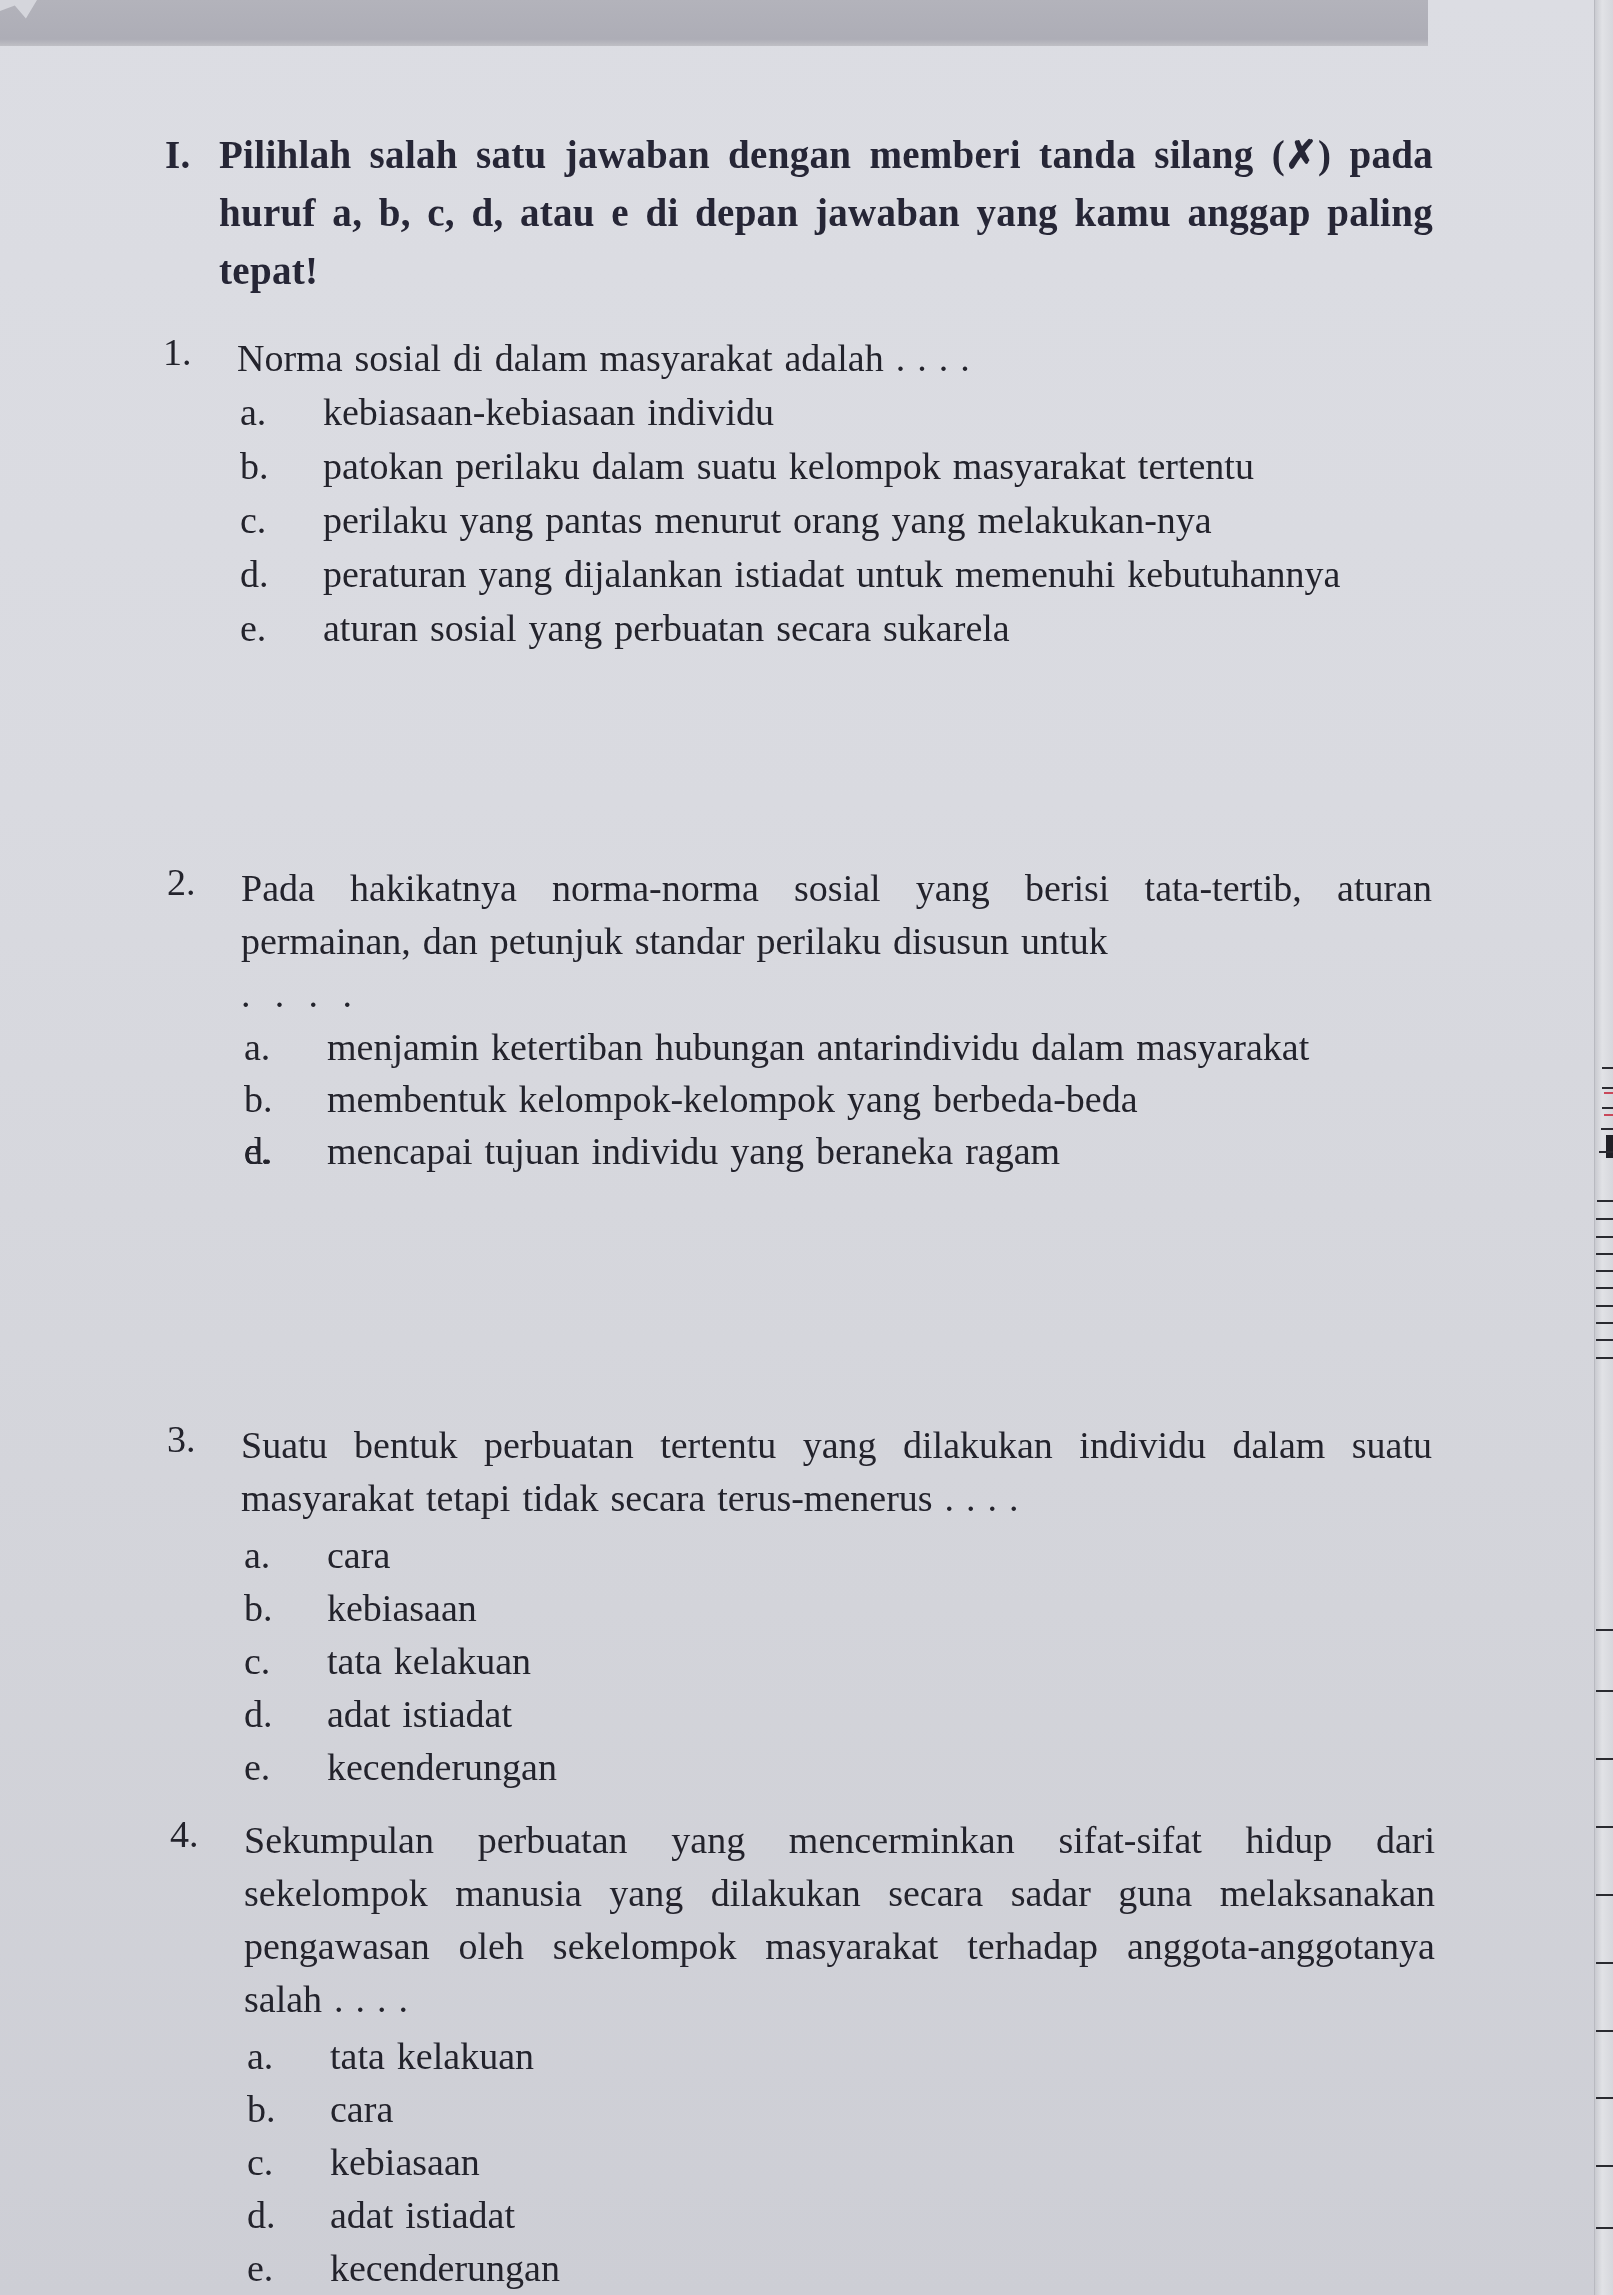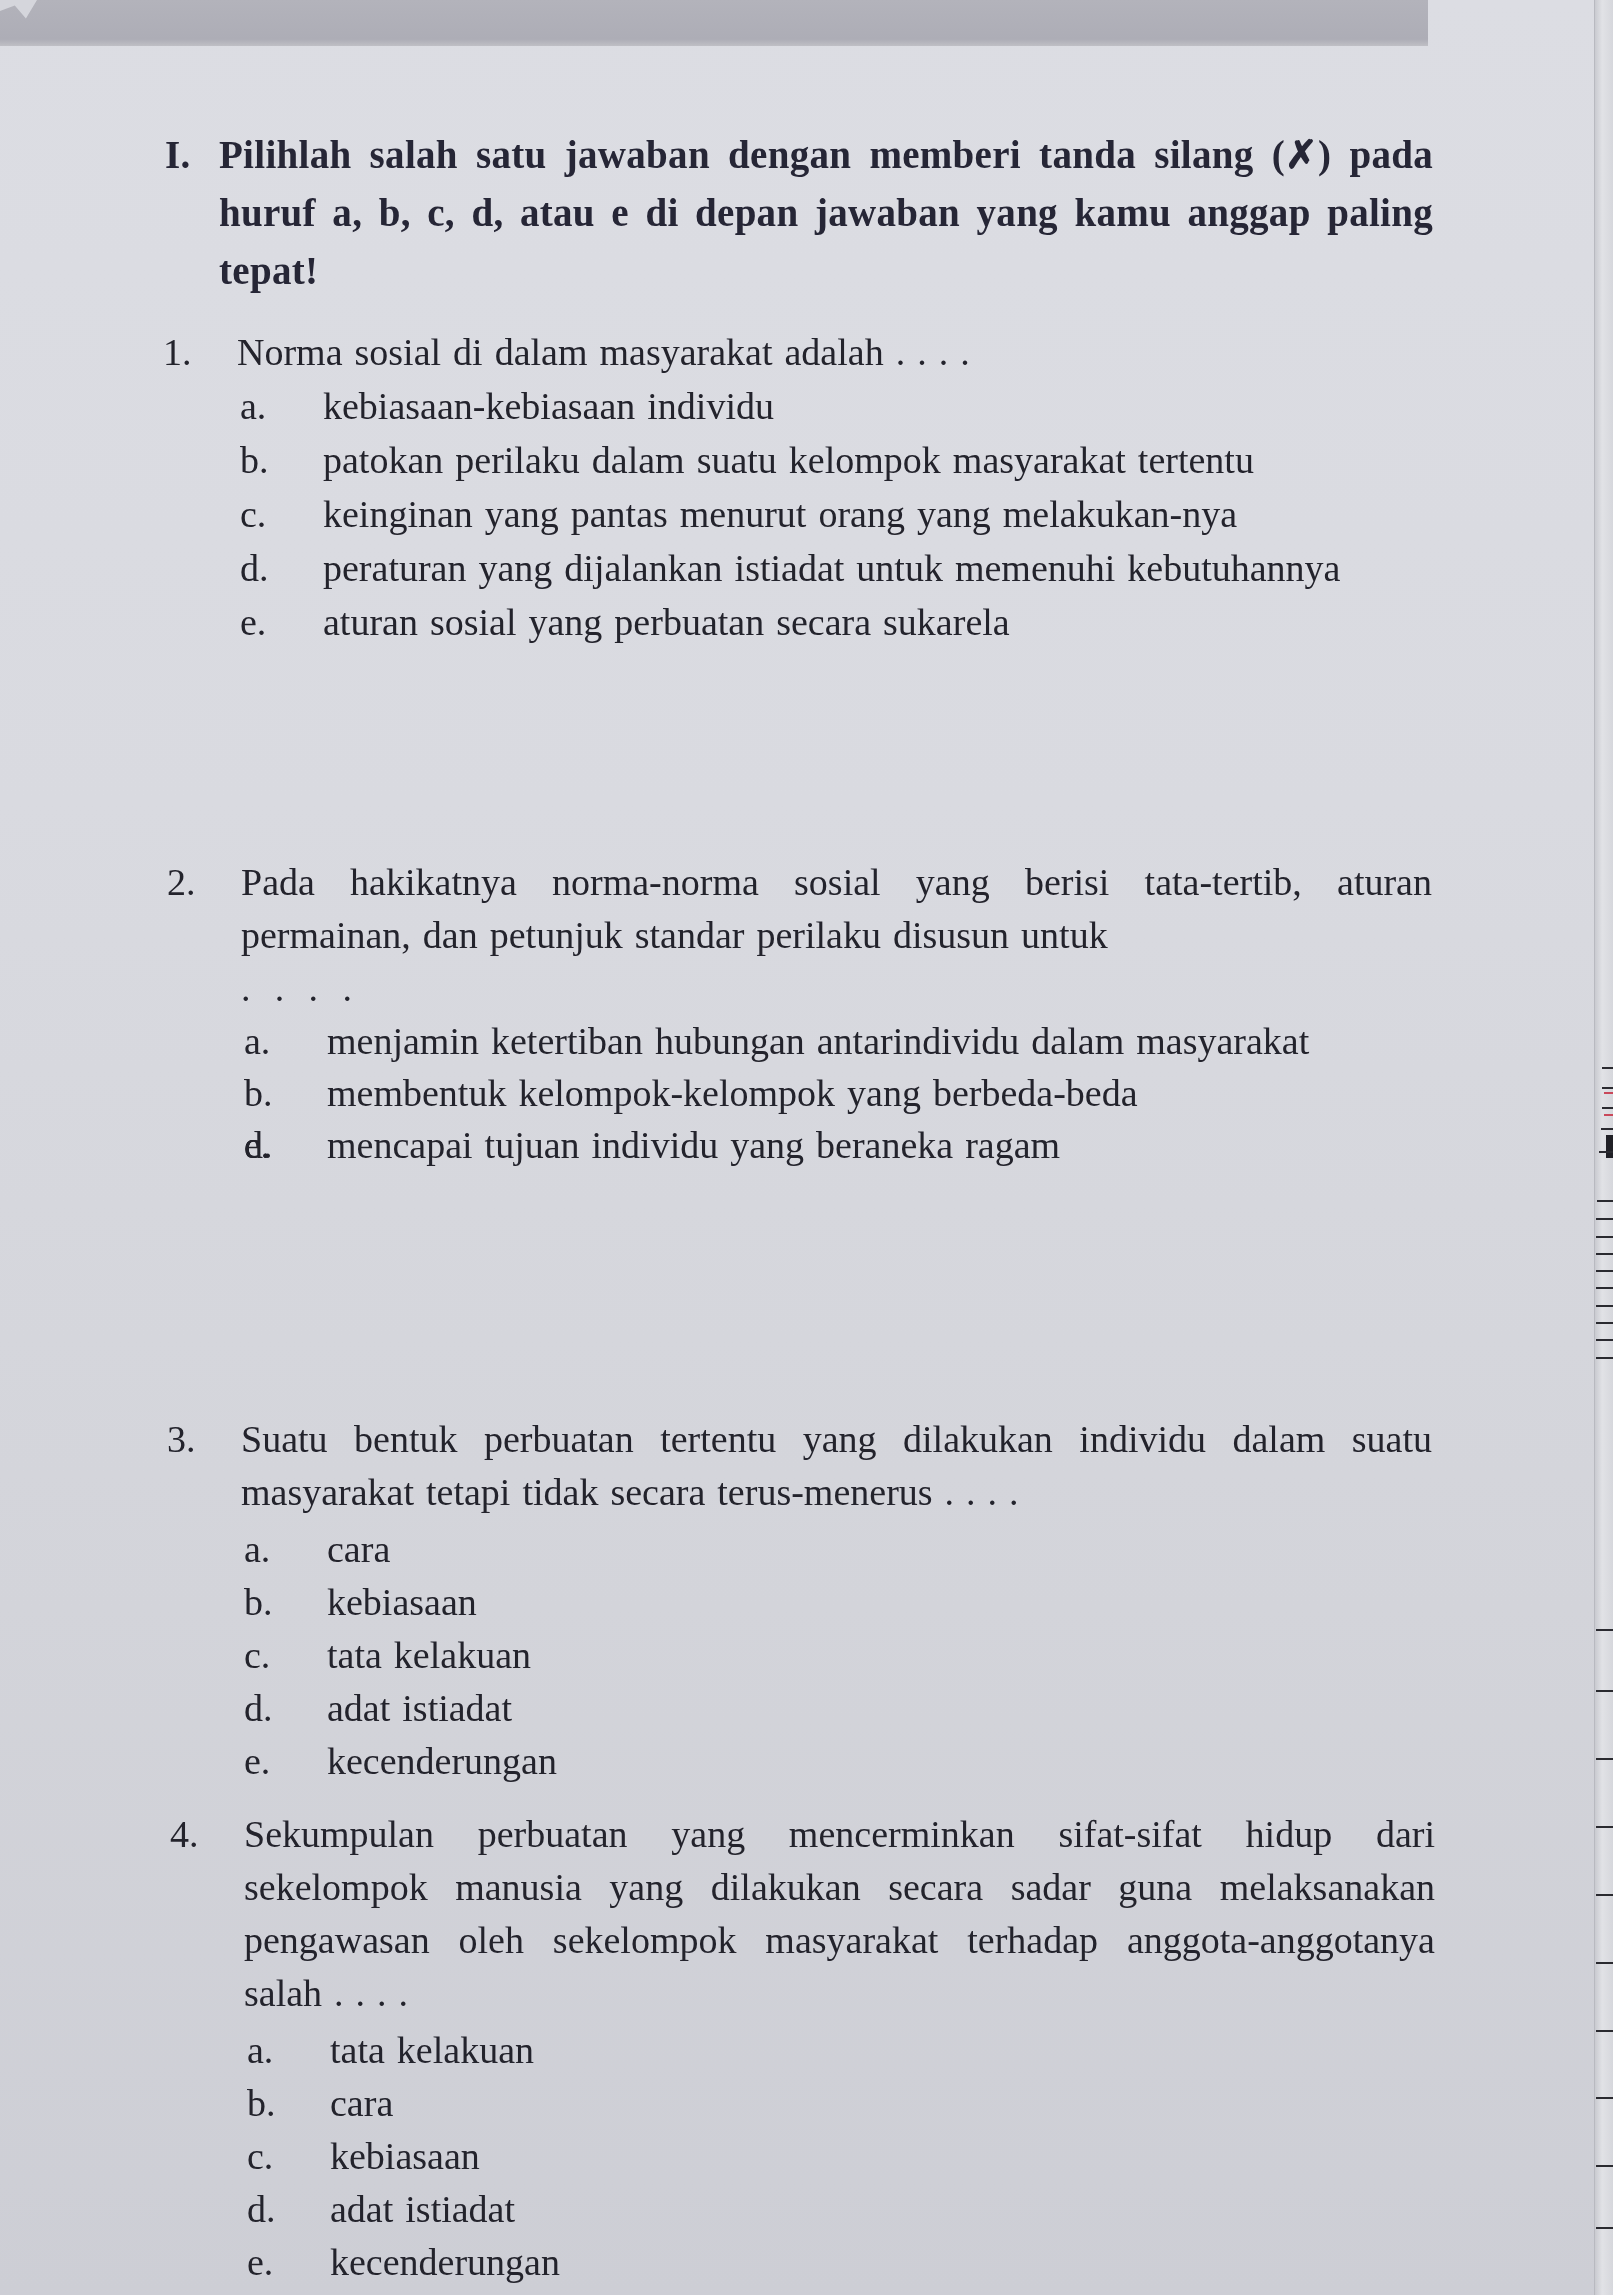--- a/index.html
+++ b/index.html
@@ -125,21 +125,21 @@
     .options li .letter {
       position: absolute;
       left: 0;
       top: 0;
     }
     .q1 { left: 163px; top: 326px; }
     .q2 { left: 167px; top: 856px; }
     .q3 { left: 167px; top: 1413px; }
     .q4 { left: 170px; top: 1808px; }
 
-    .q1 .qtext, .q2 .qtext, .q3 .qtext, .q4 .qtext { line-height: 53px; }
+    .q1 .qtext, .q2 .qtext, .q3 .qtext, .q4 .qtext { line-height: 53px; margin-top: 6px; }
     .q1 .options li { line-height: 54px; }
     .q2 .options li { line-height: 52px; }
     .q3 .options li, .q4 .options li { line-height: 53px; }
     .q2 .ellipsis-line { margin-left: 74px; height: 53px; letter-spacing: 7.4px; }
     .q3 .options, .q4 .options { margin-top: 3.7px; }
   </style>
 </head>
 <body>
 
 <div class="top-band">
@@ -183,21 +183,21 @@
     <span class="roman">I.</span>
     <div class="instr-text"><span>Pilihlah salah satu jawaban dengan memberi tanda silang (</span><span class="x-mark">✗</span><span>) pada huruf a, b, c, d, atau e di depan jawaban yang kamu anggap paling tepat!</span></div>
   </div>
 
   <div class="question q1">
     <span class="qnum">1.</span>
     <div class="qtext">Norma sosial di dalam masyarakat adalah . . . .</div>
     <ul class="options">
       <li><span class="letter">a.</span><span>kebiasaan-kebiasaan individu</span></li>
       <li><span class="letter">b.</span><span>patokan perilaku dalam suatu kelompok masyarakat tertentu</span></li>
-      <li><span class="letter">c.</span><span>keinginan yang pantas menurut orang yang melakukan-nya</span></li>
+      <li><span class="letter">c.</span><span>perilaku yang pantas menurut orang yang melakukan-nya</span></li>
       <li><span class="letter">d.</span><span>peraturan yang dijalankan istiadat untuk memenuhi kebutuhannya</span></li>
       <li><span class="letter">e.</span><span>aturan sosial yang perbuatan secara sukarela</span></li>
     </ul>
   </div>
 
   <div class="question q2">
     <span class="qnum">2.</span>
     <div class="qtext">Pada hakikatnya norma-norma sosial yang berisi tata-tertib, aturan permainan, dan petunjuk standar perilaku disusun untuk</div>
     <div class="ellipsis-line">. . . .</div>
     <ul class="options">

